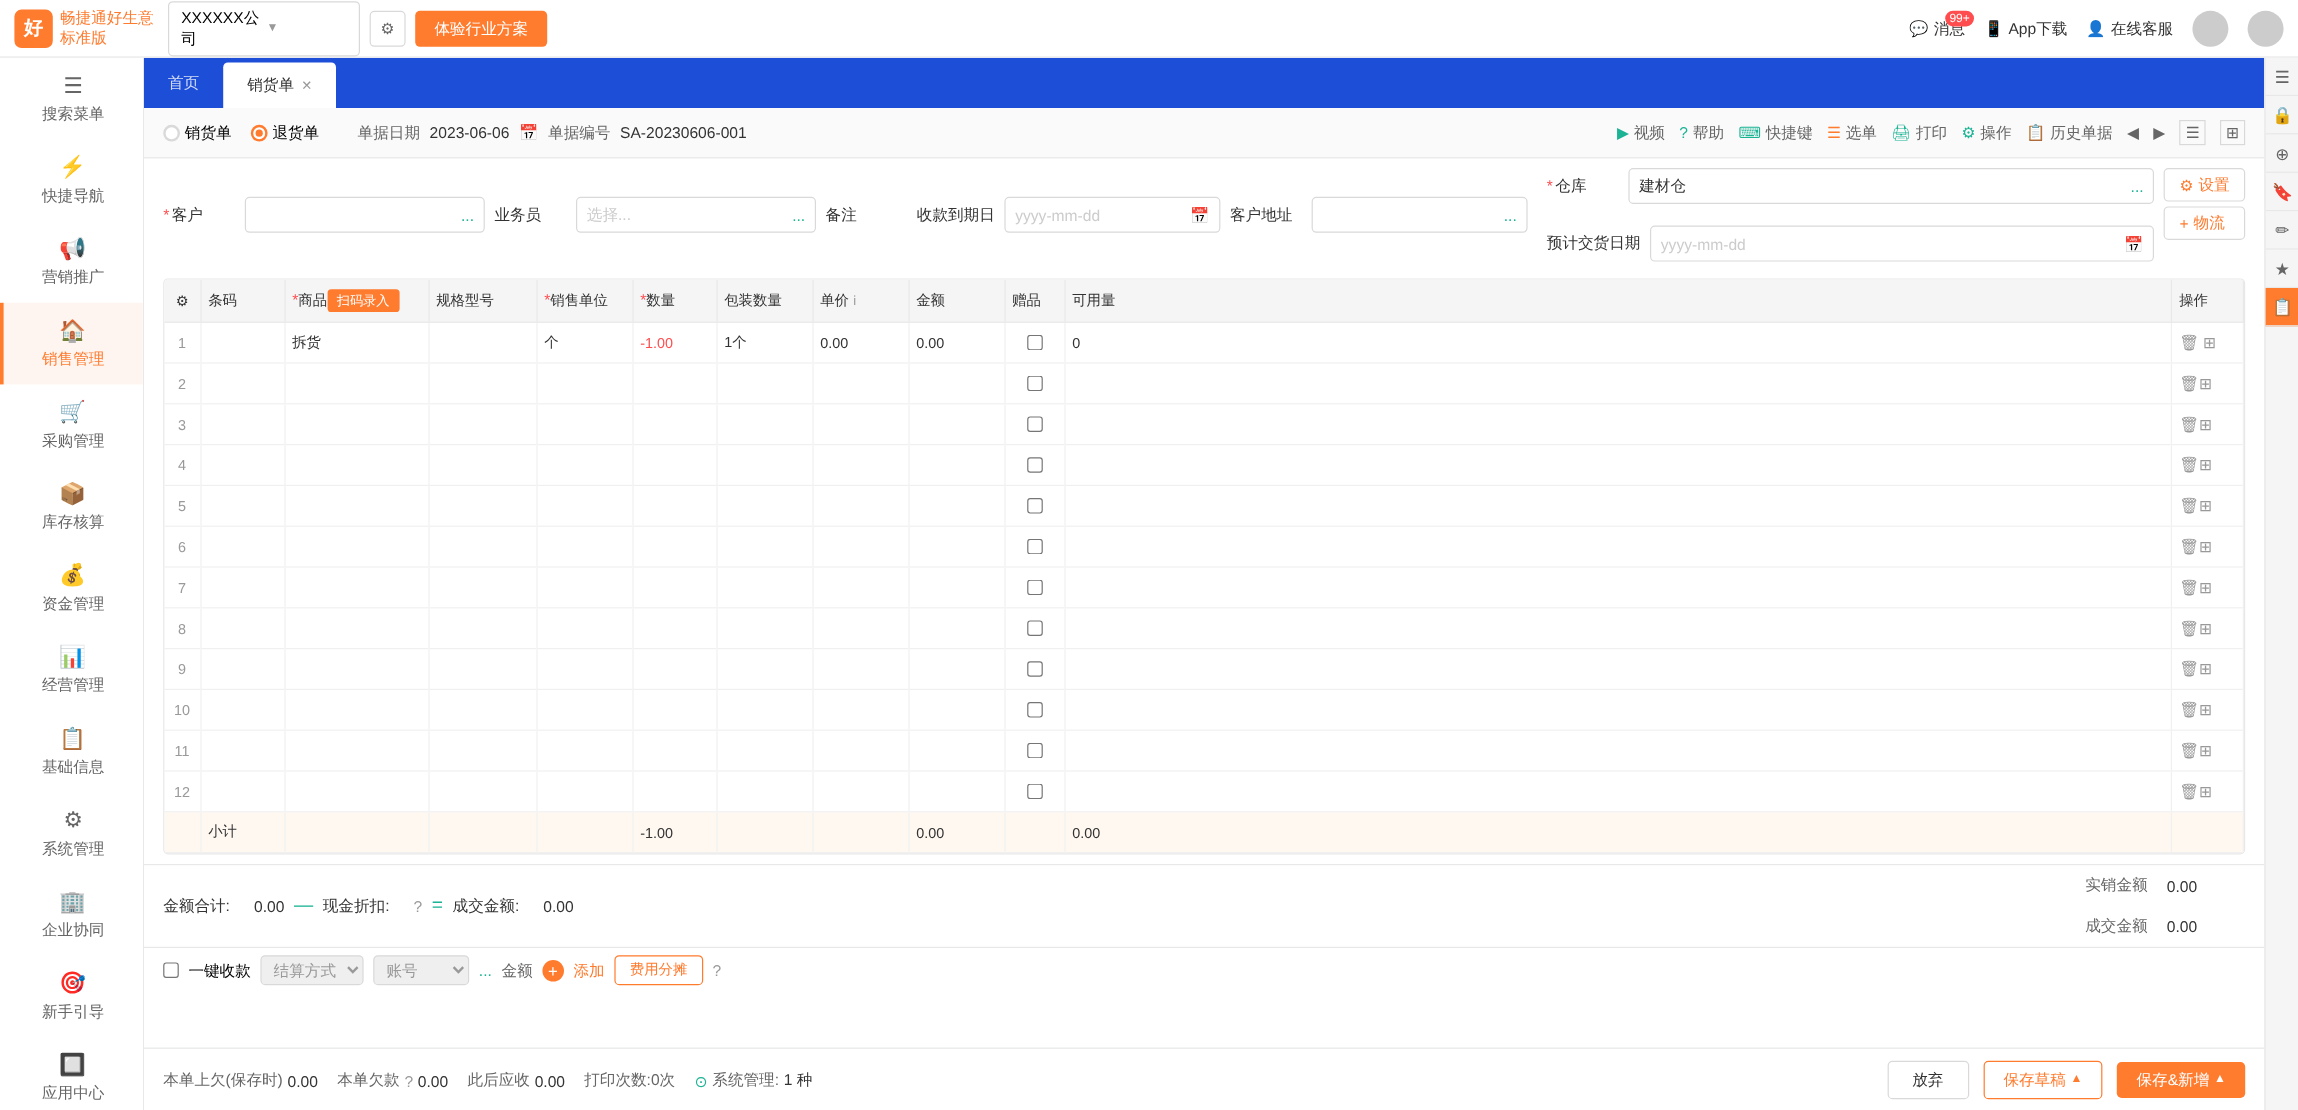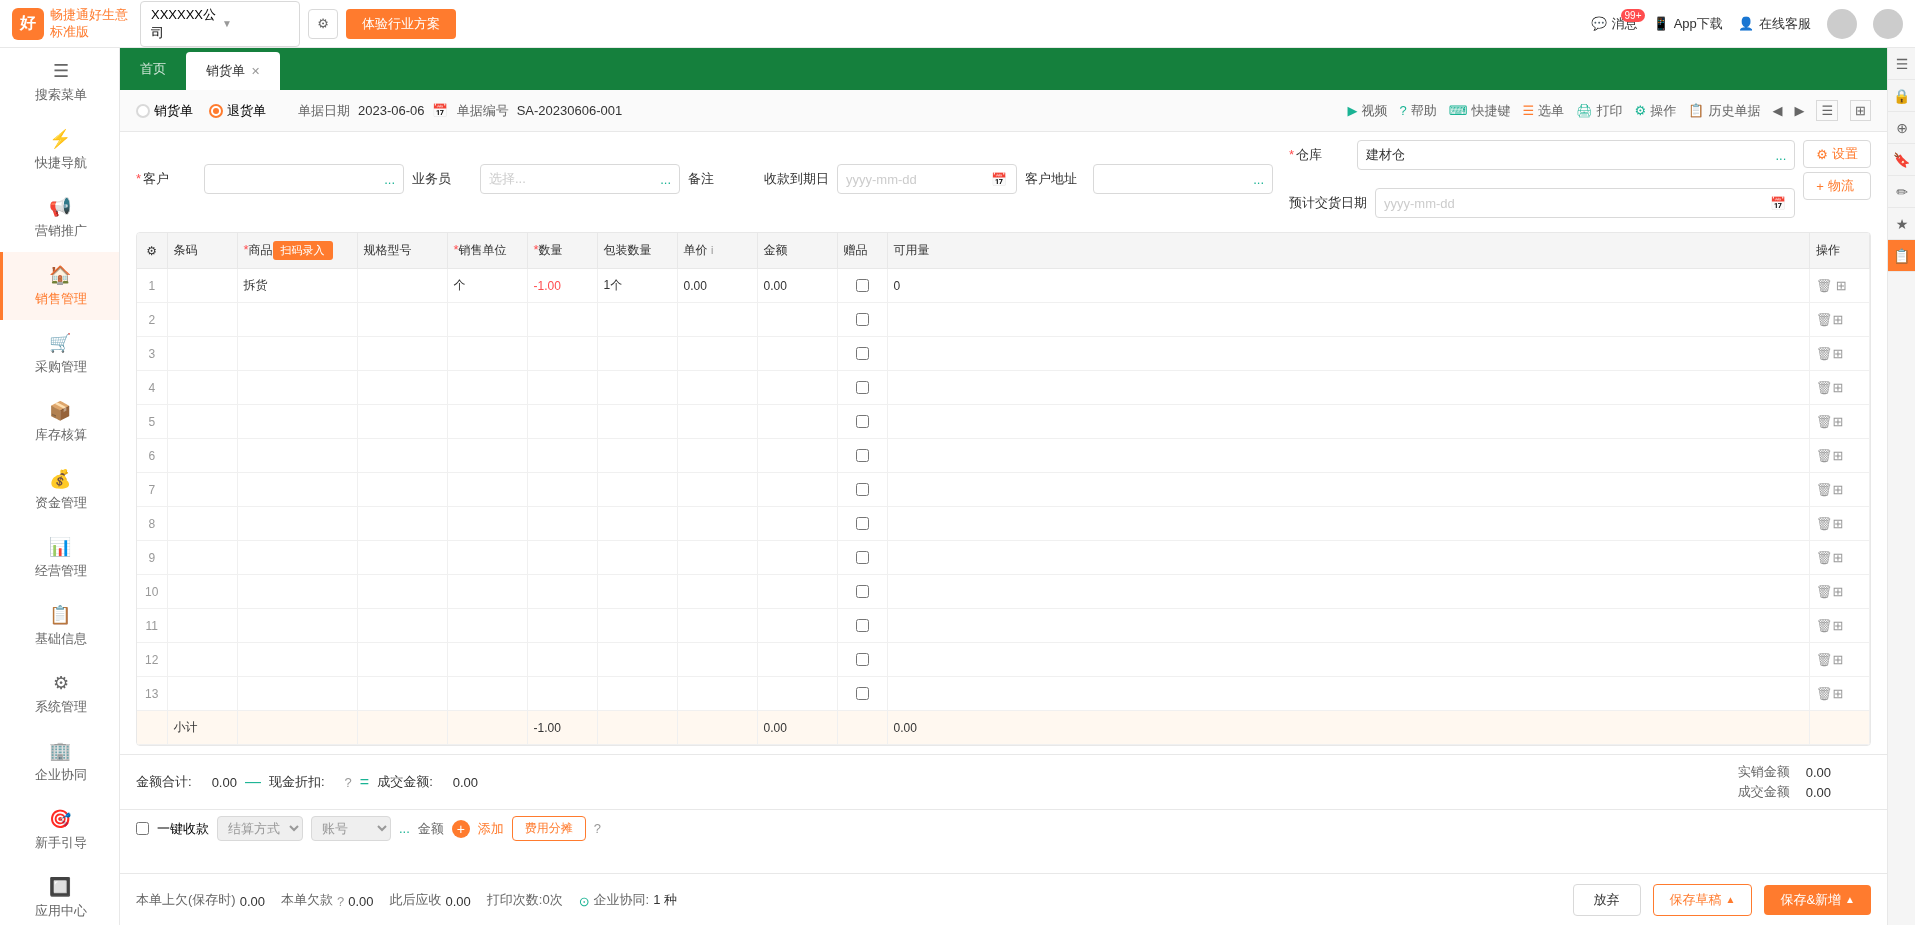--- a/index.html
+++ b/index.html
@@ -87,21 +87,21 @@
       gap: 4px;
     }
     .sidebar-item.active { background: #fff5f0; color: #ff7b2e; border-left-color: #ff7b2e; }
     .sidebar-icon { font-size: 18px; }
 
     
     .content { flex: 1; display: flex; flex-direction: column; overflow: hidden; }
 
     
     .tab-bar {
-      background: #15803d;
+      background: #1d4ed8;
       display: flex; align-items: center;
       padding: 0;
       min-height: 40px;
     }
     .tab-item {
       padding: 10px 20px;
       cursor: pointer; color: rgba(255,255,255,0.8);
       font-size: 13px; display: flex; align-items: center; gap: 6px;
     }
     .tab-item.active {
@@ -733,38 +733,20 @@
                   <td>
                     <div class="checkbox-cell">
                       <input type="checkbox" style="">
                     </div>
                   </td>
                   <td></td>
                   <td><span style="cursor:pointer;color:#999;">🗑</span><span style="cursor:pointer;color:#999;">⊞</span></td>
               </tr>
               <tr>
                 <td class="td-number">12</td>
-                  <td></td>
-                  <td></td>
-                  <td></td>
-                  <td></td>
-                  <td></td>
-                  <td></td>
-                  <td></td>
-                  <td></td>
-                  <td>
-                    <div class="checkbox-cell">
-                      <input type="checkbox" style="">
-                    </div>
-                  </td>
-                  <td></td>
-                  <td><span style="cursor:pointer;color:#999;">🗑</span><span style="cursor:pointer;color:#999;">⊞</span></td>
-              </tr>
-              <tr>
-                <td class="td-number">13</td>
                   <td></td>
                   <td></td>
                   <td></td>
                   <td></td>
                   <td></td>
                   <td></td>
                   <td></td>
                   <td></td>
                   <td>
                     <div class="checkbox-cell">
@@ -803,21 +785,21 @@
         <span class="footer-item">
           <span>现金折扣:</span>
           <span style="color:#999;cursor:pointer;">?</span>
         </span>
         <span class="footer-divider">=</span>
         <span class="footer-item">
           <span>成交金额:</span>
           <span>0.00</span>
         </span>
 
-        <div style="margin-left:auto;display:flex;flex-direction:column;gap:2px;padding-right:40px;">
+        <div style="margin-left:auto;display:flex;flex-direction:column;gap:16px;padding-right:40px;">
           <div class="totals-row">
             <span class="totals-label">实销金额</span>
             <span class="totals-value">0.00</span>
           </div>
           <div class="totals-row">
             <span class="totals-label">成交金额</span>
             <span class="totals-value">0.00</span>
           </div>
         </div>
       </div>
@@ -852,21 +834,21 @@
       </div>
       <div class="bottom-info">
         <span>此后应收</span>
         <span class="bottom-info-value">0.00</span>
       </div>
       <div class="bottom-info">
         <span>打印次数:0次</span>
       </div>
       <div class="bottom-info">
         <span style="color:#1ab394;">⊙</span>
-        <span>企业协同:</span>
+        <span>系统管理:</span>
         <span class="bottom-info-value">1 种</span>
       </div>
       <div class="bottom-actions">
         <button class="abandon-btn">放弃</button>
         <button class="save-draft-btn">
           <span>保存草稿</span>
           <span class="btn-arrow">▲</span>
         </button>
         <button class="save-new-btn">
           <span>保存&amp;新增</span>

